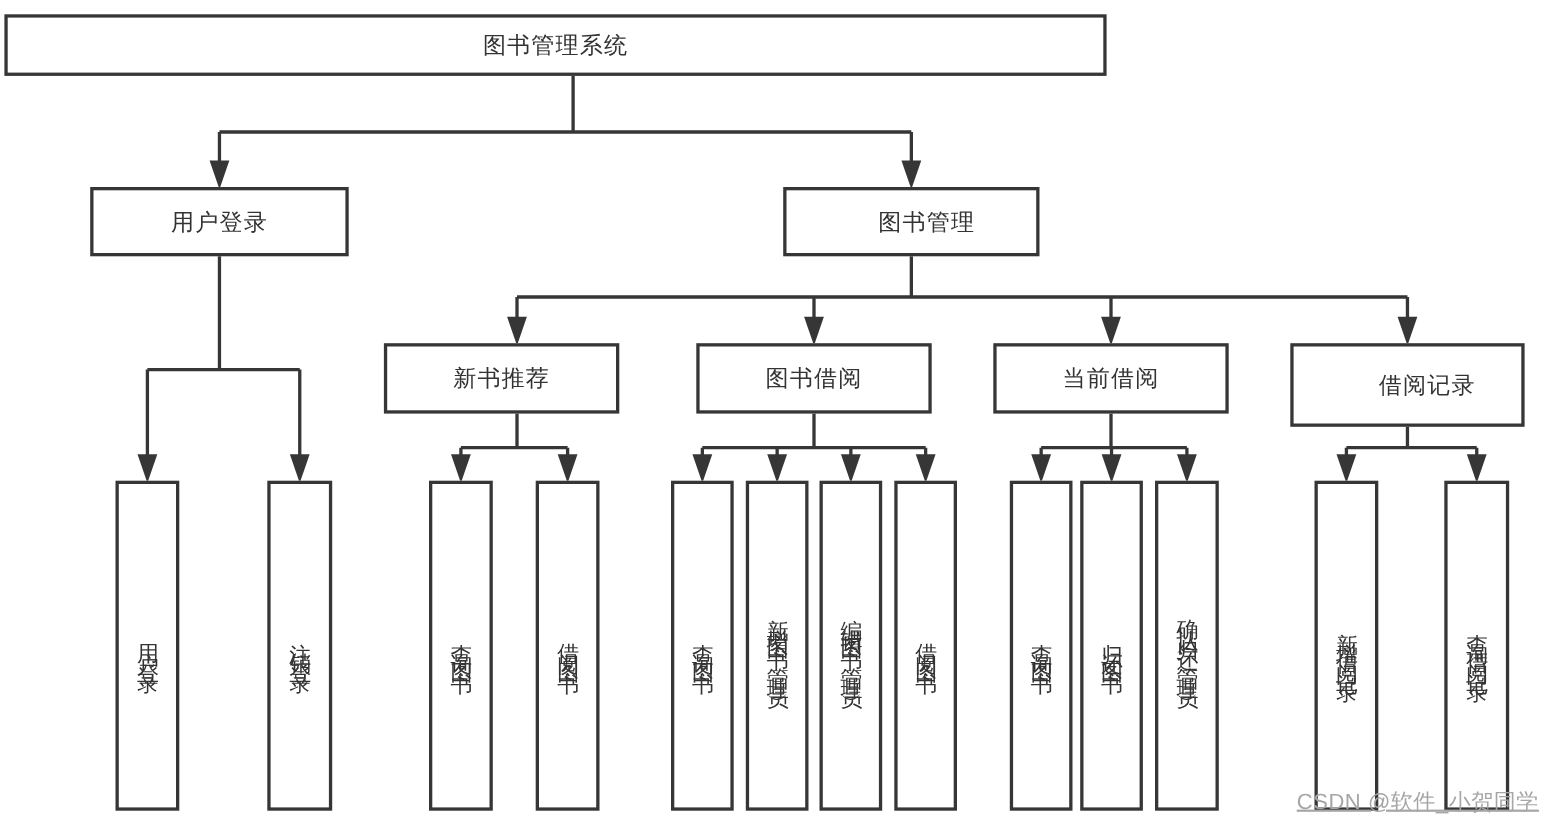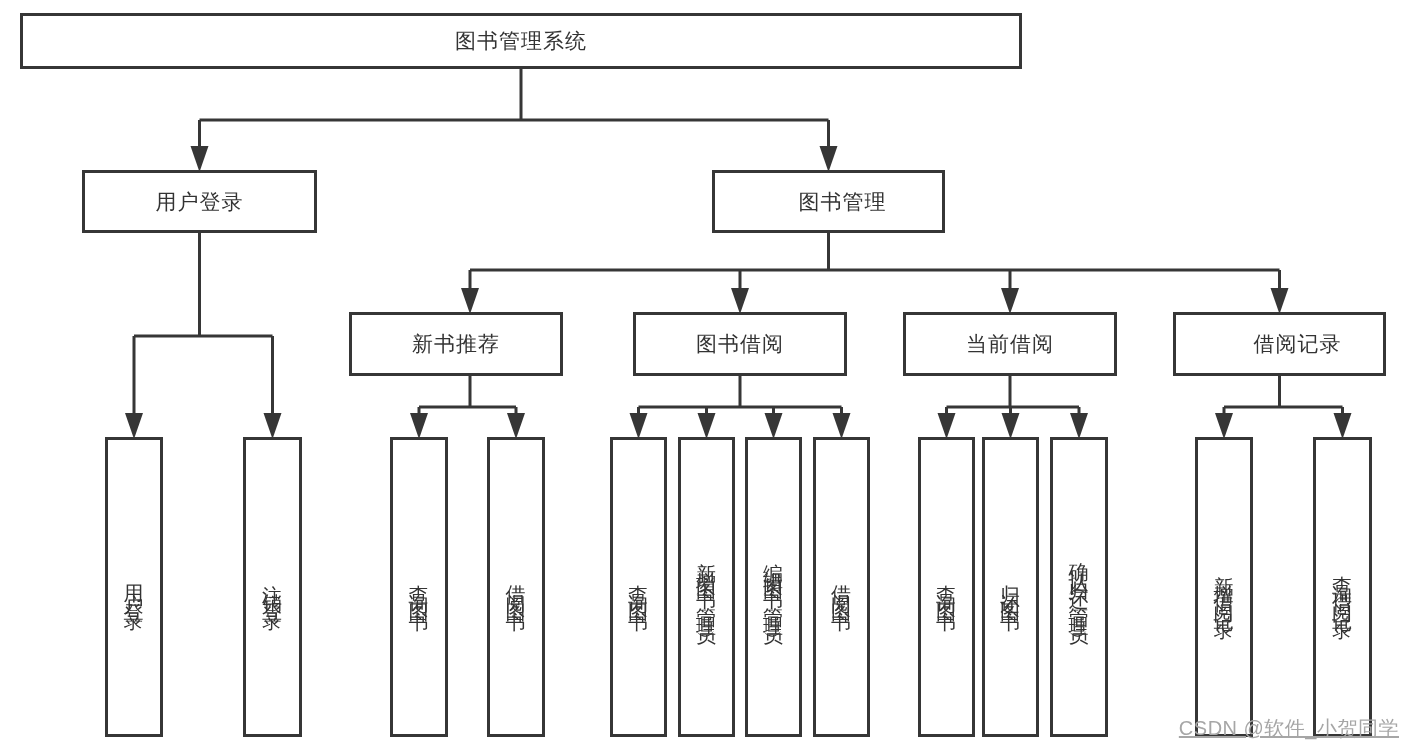--- a/index.html
+++ b/index.html
@@ -77,39 +77,39 @@
       <polygon points="764.5,413 782.5,413 773.5,439" fill="#363636"></polygon>
       <polygon points="832.5,413 850.5,413 841.5,439" fill="#363636"></polygon>
       <polygon points="937.5,413 955.5,413 946.5,439" fill="#363636"></polygon>
       <polygon points="1001.5,413 1019.5,413 1010.5,439" fill="#363636"></polygon>
       <polygon points="1070,413 1088,413 1079,439" fill="#363636"></polygon>
       <polygon points="1215,413 1233,413 1224,439" fill="#363636"></polygon>
       <polygon points="1333.5,413 1351.5,413 1342.5,439" fill="#363636"></polygon>
       <path d="M 521 68 V 120 M 199.5 120 H 828.5 M 199.5 120 V 148 M 828.5 120 V 148 M 199.5 232 V 336 M 134 336 H 272.5 M 134 336 V 415 M 272.5 336 V 415 M 828.5 232 V 270 M 470 270 H 1279.5 M 470 270 V 290 M 740 270 V 290 M 1010 270 V 290 M 1279.5 270 V 290 M 470 375 V 407 M 419 407 H 516 M 419 407 V 415 M 516 407 V 415 M 740 375 V 407 M 638.5 407 H 841.5 M 638.5 407 V 415 M 706.5 407 V 415 M 773.5 407 V 415 M 841.5 407 V 415 M 1010 375 V 407 M 946.5 407 H 1079 M 946.5 407 V 415 M 1010.5 407 V 415 M 1079 407 V 415 M 1279.5 375 V 407 M 1224 407 H 1342.5 M 1224 407 V 415 M 1342.5 407 V 415 " fill="none" stroke="#363636" stroke-width="3"></path>
     </svg>
   <span class="watermark">CSDN @软件_小贺同学</span>
-<div class="node h" style="left: 20px; top: 13px; width: 1002px; height: 56px; text-align: right;">
+<div class="node h" style="left: 4px; top: 13px; width: 1002px; height: 56px; text-align: right;">
       <span>图书管理系统</span>
     </div>
     <div class="node h" style="left: 82px; top: 170px; width: 235px; height: 63px;">
       <span>用户登录</span>
     </div>
     <div class="node h" style="left: 712px; top: 170px; width: 233px; height: 63px; padding-left: 28px;">
       <span>图书管理</span>
     </div>
     <div class="node h" style="left: 349px; top: 312px; width: 214px; height: 64px;">
       <span>新书推荐</span>
     </div>
     <div class="node h" style="left: 633px; top: 312px; width: 214px; height: 64px;">
       <span>图书借阅</span>
     </div>
     <div class="node h" style="left: 903px; top: 312px; width: 214px; height: 64px;">
       <span>当前借阅</span>
     </div>
-    <div class="node h" style="left: 1173px; top: 312px; width: 213px; height: 64px; padding-left: 36px;">
+    <div class="node h" style="left: 1173px; top: 312px; width: 213px; height: 76px; padding-left: 36px;">
       <span>借阅记录</span>
     </div>
     <div class="node v" style="left: 105px; top: 437px; width: 58px; height: 300px;">
       <span>用户登录</span>
     </div>
     <div class="node v" style="left: 243px; top: 437px; width: 59px; height: 300px;">
       <span>注销登录</span>
     </div>
     <div class="node v" style="left: 390px; top: 437px; width: 58px; height: 300px;">
       <span>查询图书</span>

